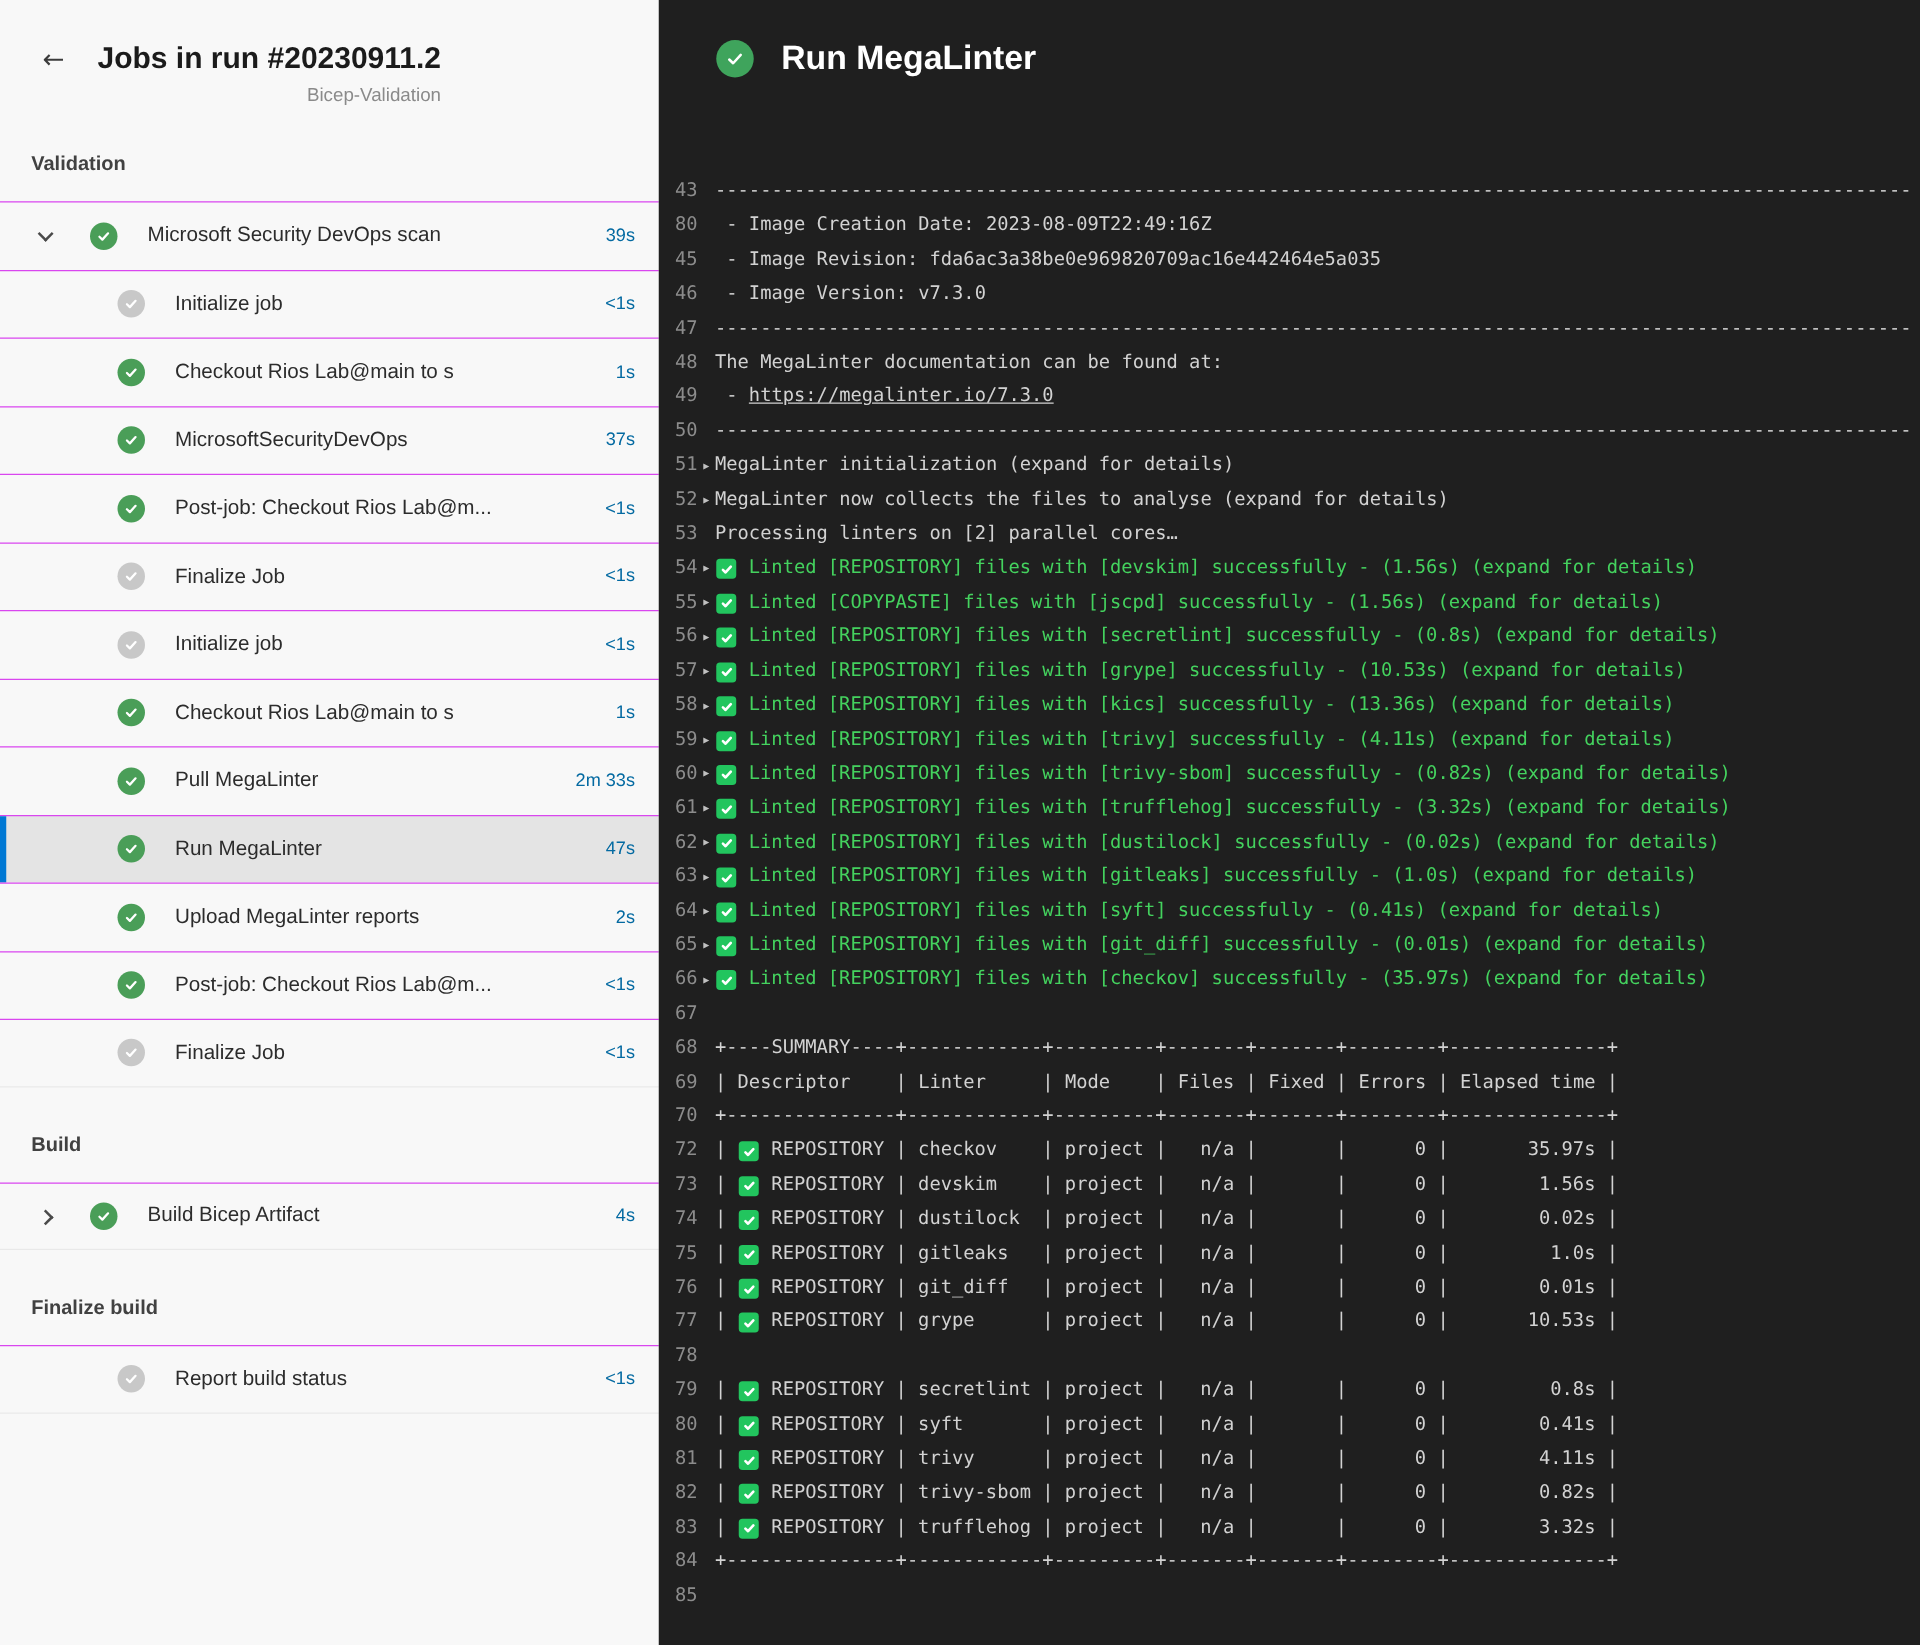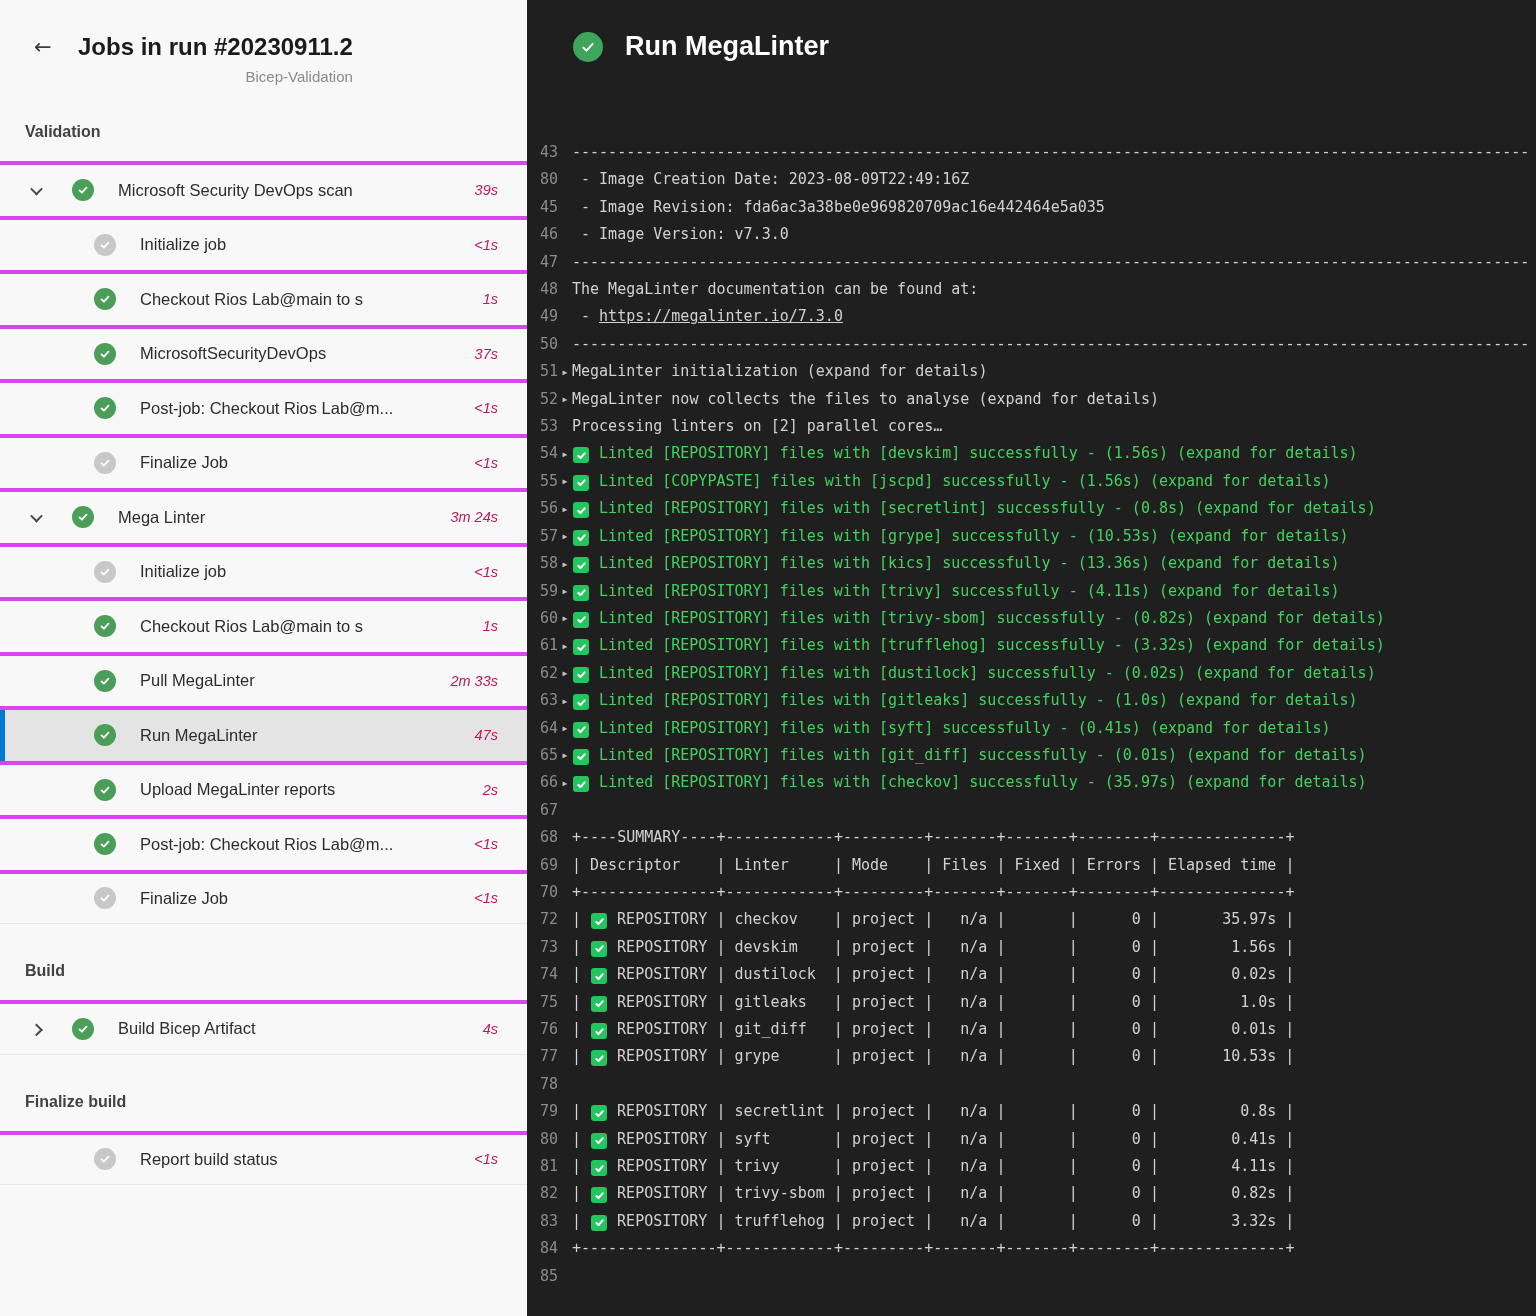--- a/index.html
+++ b/index.html
@@ -20,21 +20,21 @@
     font-size:21px; color:#3b3b3b; text-align:left; cursor:pointer;
     font-family:"DejaVu Sans", sans-serif;
   }
   .titles h1 { margin:0; font-size:24px; font-weight:700; color:#1b1b1b; line-height:30px; }
   .subtitle { font-size:15px; color:#8a8a8a; margin-top:6px;text-align:right; }
 
   .section-label { padding:38px 25px 20px 25px; font-size:16px; font-weight:600; color:#414141; }
 
   .job-row {
     position:relative; height:54.5px; display:flex; align-items:center;
-    border-top:4px solid #d946ef; padding-right:29px; cursor:pointer;
+    border-top:1px solid #d946ef; padding-right:19px; cursor:pointer;
   }
   .job-row.last { border-bottom:1px solid #e9e9e9; }
   .job-row.group { padding-left:27px; }
   .job-row.step  { padding-left:94px; }
   .job-row.selected { background:#e4e4e4; }
   .selbar { position:absolute; left:0; top:0; bottom:0; width:5px; background:var(--accent-blue,#0078d4); }
 
   .chevbox { width:18px; height:18px; margin-right:27px; flex:none;
     display:flex; align-items:center; justify-content:center; }
   .chev { display:block; width:9px; height:9px;
@@ -42,21 +42,21 @@
   .chev.down  { transform:rotate(45deg) translate(-1px,-1px); }
   .chev.right { transform:rotate(-45deg) translate(-1px,1px); }
 
   .status { width:22px; height:22px; border-radius:50%; flex:none;
     display:flex; align-items:center; justify-content:center; }
   .status.success { background:var(--success-green,#4a9e58); }
   .status.skipped { background:var(--skipped-gray,#c8c8c8); }
 
   .jname { margin-left:24px; font-size:16.5px; color:#2c2c2c; flex:1;
     white-space:nowrap; overflow:hidden; text-overflow:ellipsis; }
-  .jdur  { margin-left:12px; font-size:14.5px; color:#be185d; flex:none;font-style:italic; }
+  .jdur  { margin-left:12px; font-size:14.5px; color:#0369a1; flex:none; }
 
   
   .logpanel {
     position:absolute; left:527px; top:0; width:1009px; height:1316px;
     background:var(--log-bg,#1f1f1f);
   }
   .lp-header { display:flex; align-items:center; gap:22px; padding:31px 0 0 46px; }
   .big-status { width:30px; height:30px; border-radius:50%; flex:none;
     background:var(--header-check-green,#3fa45c);
     display:flex; align-items:center; justify-content:center; }
@@ -139,32 +139,20 @@
       </div>
       <div class="job-row step">
         <span class="status skipped">
           <svg viewBox="0 0 16 16" width="12" height="12" aria-hidden="true">
             <path d="M3.4 8.6 6.5 11.6 12.6 4.9" fill="none" stroke="#fff" stroke-width="2.4" stroke-linecap="round" stroke-linejoin="round"></path>
           </svg>
         </span>
         <span class="jname">Finalize Job</span>
         <span class="jdur">&lt;1s</span>
       </div>
-      <div class="job-row group">
-        <span class="chevbox">
-          <i class="chev down"></i>
-        </span>
-        <span class="status success">
-          <svg viewBox="0 0 16 16" width="12" height="12" aria-hidden="true">
-            <path d="M3.4 8.6 6.5 11.6 12.6 4.9" fill="none" stroke="#fff" stroke-width="2.4" stroke-linecap="round" stroke-linejoin="round"></path>
-          </svg>
-        </span>
-        <span class="jname">Mega Linter</span>
-        <span class="jdur">3m 24s</span>
-      </div>
       <div class="job-row step">
         <span class="status skipped">
           <svg viewBox="0 0 16 16" width="12" height="12" aria-hidden="true">
             <path d="M3.4 8.6 6.5 11.6 12.6 4.9" fill="none" stroke="#fff" stroke-width="2.4" stroke-linecap="round" stroke-linejoin="round"></path>
           </svg>
         </span>
         <span class="jname">Initialize job</span>
         <span class="jdur">&lt;1s</span>
       </div>
       <div class="job-row step">

